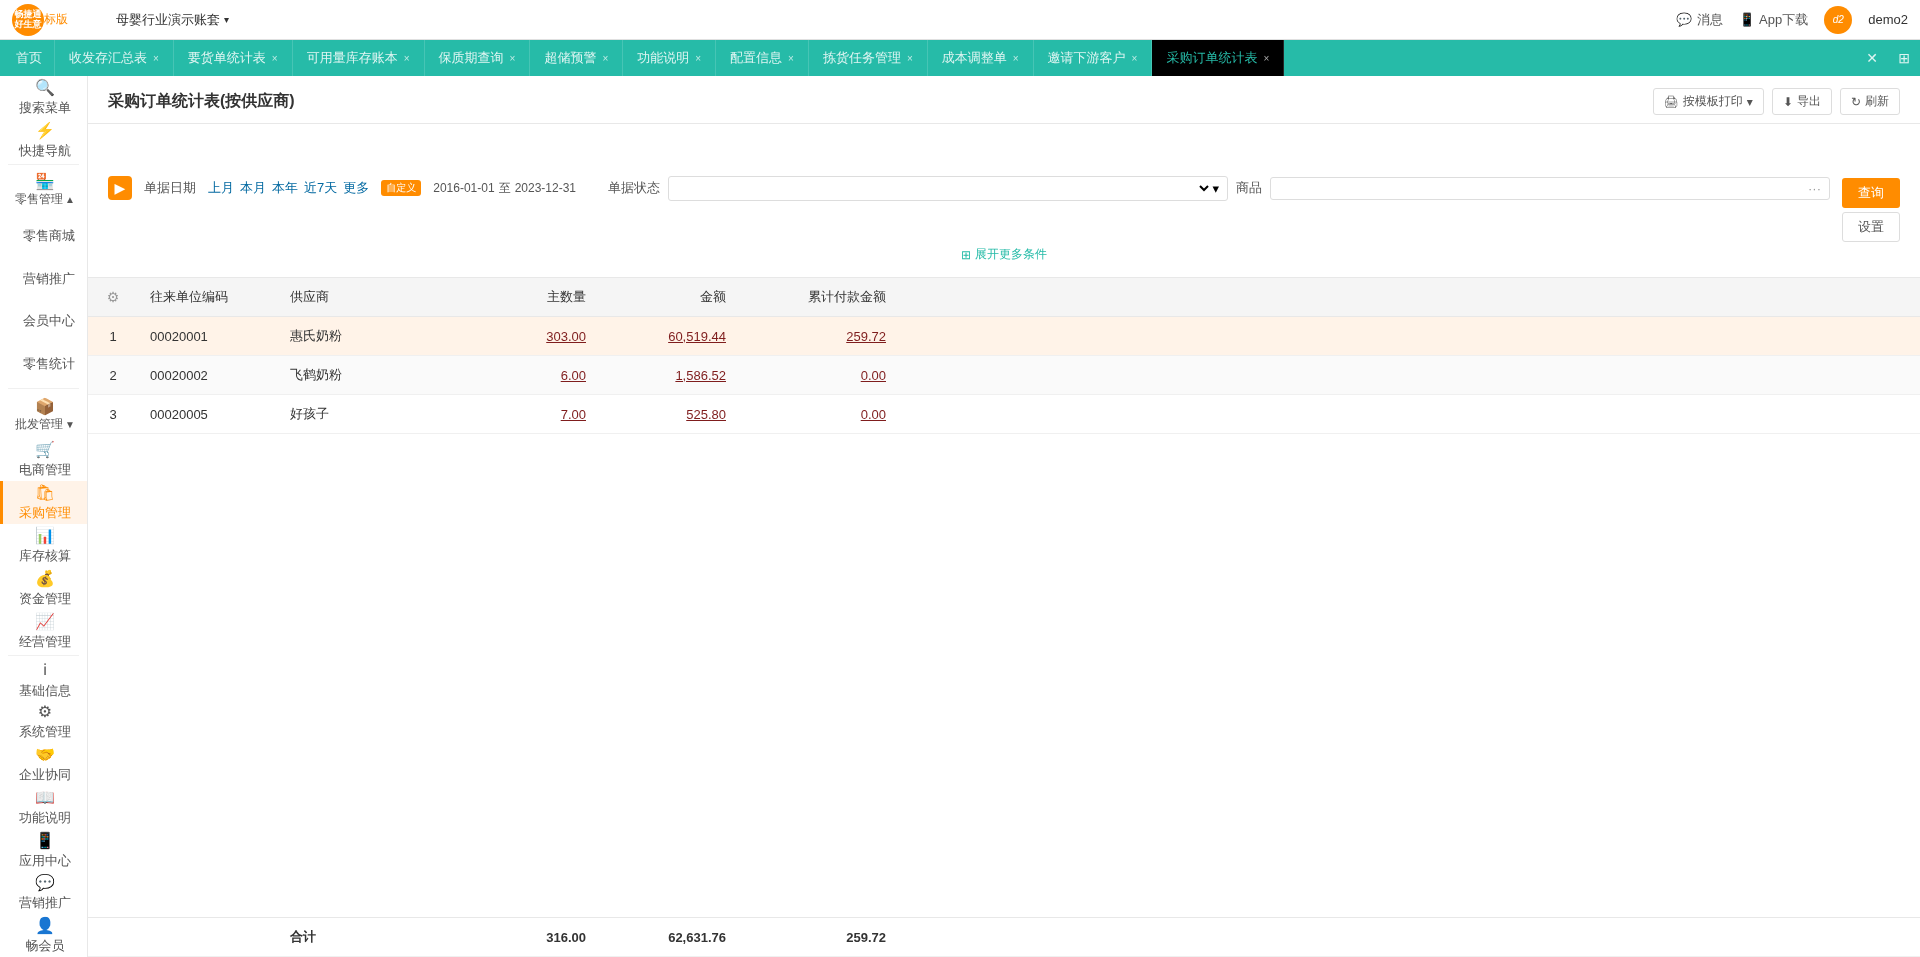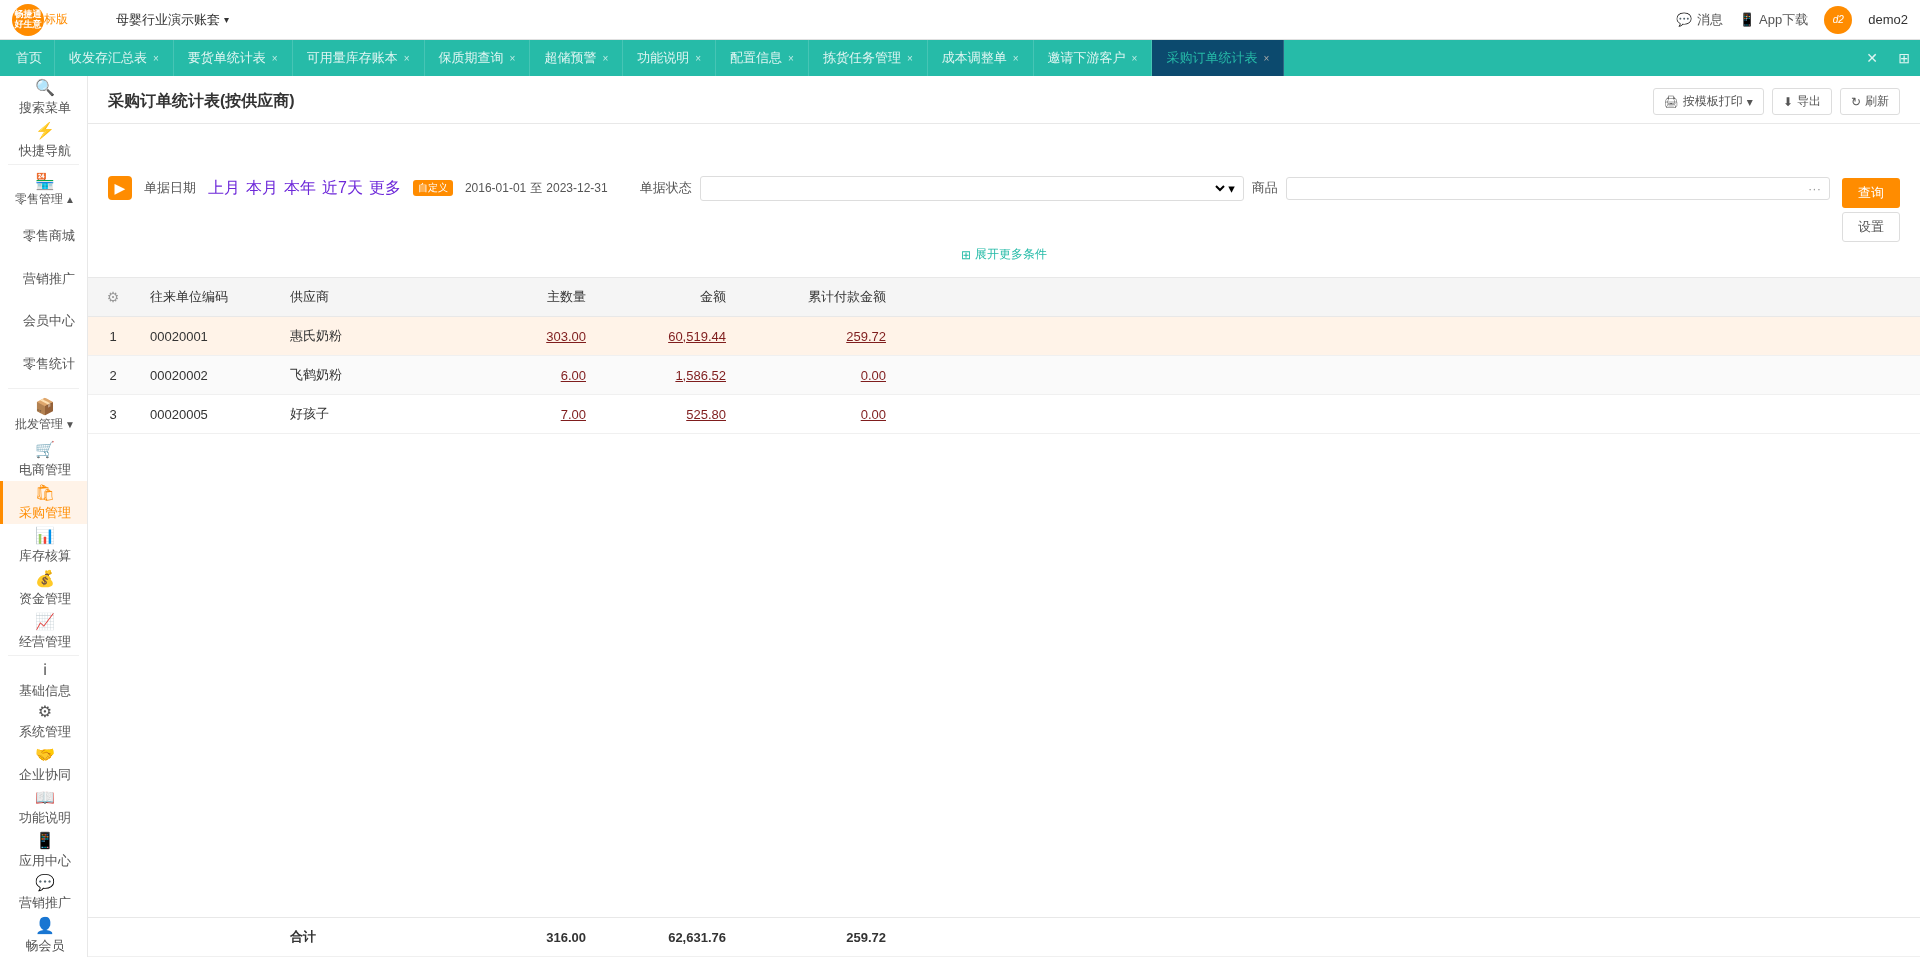--- a/index.html
+++ b/index.html
@@ -11,21 +11,21 @@
     .logo-icon { width: 32px; height: 32px; background: #ff8c00; border-radius: 50%; display: flex; align-items: center; justify-content: center; color: white; font-size: 10px; font-weight: bold; flex-shrink: 0; }
     .workspace-selector { display: flex; align-items: center; gap: 4px; color: #555; font-size: 13px; cursor: pointer; flex-shrink: 0; }
     .workspace-selector span { color: #333; }
     .top-bar-right { margin-left: auto; display: flex; align-items: center; gap: 16px; }
     .top-bar-btn { display: flex; align-items: center; gap: 4px; color: #555; cursor: pointer; font-size: 13px; }
     .avatar { width: 28px; height: 28px; border-radius: 50%; background: #ff8c00; display: flex; align-items: center; justify-content: center; color: white; font-size: 12px; font-style: italic; }
 
     
     .nav-tabs { height: 36px; background: #26bba8; display: flex; align-items: center; padding: 0 0 0 4px; flex-shrink: 0; overflow: hidden; }
     .nav-tab { height: 36px; padding: 0 14px; display: flex; align-items: center; color: rgba(255,255,255,0.85); font-size: 13px; cursor: pointer; white-space: nowrap; border-right: 1px solid rgba(255,255,255,0.15); flex-shrink: 0; position: relative; }
-    .nav-tab.active { background: #0c4a6e; color: #26bba8; font-weight: 500; }
+    .nav-tab.active { background: #000000; color: #26bba8; font-weight: 500; }
     .nav-tab .close-icon { margin-left: 6px; font-size: 10px; color: rgba(255,255,255,0.7); }
     .nav-tab.active .close-icon { color: #aaa; }
     .nav-tab-home { padding: 0 12px; }
     .nav-tabs-end { margin-left: auto; display: flex; align-items: center; gap: 0; flex-shrink: 0; }
     .nav-end-btn { width: 32px; height: 36px; display: flex; align-items: center; justify-content: center; color: rgba(255,255,255,0.85); cursor: pointer; font-size: 14px; }
 
     
     .main-layout { display: flex; flex: 1; overflow: hidden; }
 
     
@@ -49,21 +49,21 @@
     .page-header-actions { display: flex; align-items: center; gap: 8px; }
     .btn-print { display: flex; align-items: center; gap: 4px; padding: 4px 10px; border: 1px solid #ddd; border-radius: 3px; cursor: pointer; color: #555; font-size: 12px; background: #fff; }
     .btn-export { display: flex; align-items: center; gap: 4px; padding: 4px 10px; border: 1px solid #ddd; border-radius: 3px; cursor: pointer; color: #555; font-size: 12px; background: #fff; }
     .btn-refresh { display: flex; align-items: center; gap: 4px; padding: 4px 10px; border: 1px solid #ddd; border-radius: 3px; cursor: pointer; color: #555; font-size: 12px; background: #fff; }
 
     
     .filter-area { background: #fff; padding: 10px 20px; border-bottom: 1px solid #e8e8e8; flex-shrink: 0; }
     .filter-row { display: flex; align-items: center; gap: 12px; flex-wrap: wrap; }
     .filter-label { color: #555; font-size: 13px; white-space: nowrap; }
     .date-shortcuts { display: flex; align-items: center; gap: 6px; }
-    .date-shortcut { color: #6d28d9; cursor: pointer; font-size: 16px; }
+    .date-shortcut { color: #0369a1; cursor: pointer; font-size: 13px; }
     .date-range { display: flex; align-items: center; gap: 4px; font-size: 12px; color: #555; }
     .custom-badge { background: #ff8c00; color: #fff; font-size: 10px; padding: 1px 5px; border-radius: 3px; }
     .filter-input-wrap { flex: 1; display: flex; align-items: center; border: 1px solid #ddd; border-radius: 3px; padding: 3px 8px; background: #fff; min-width: 0; }
     .filter-input-wrap input { border: none; outline: none; font-size: 13px; flex: 1; min-width: 0; }
     .filter-select-wrap { flex: 1; display: flex; align-items: center; border: 1px solid #ddd; border-radius: 3px; padding: 3px 8px; background: #fff; min-width: 0; }
     .filter-select-wrap select { border: none; outline: none; font-size: 13px; flex: 1; background: transparent; min-width: 0; }
     .btn-query { background: #ff8c00; color: #fff; border: none; border-radius: 3px; padding: 6px 16px; cursor: pointer; font-size: 13px; margin-top: 44px; }
     .btn-settings { background: #fff; color: #555; border: 1px solid #ddd; border-radius: 3px; padding: 5px 12px; cursor: pointer; font-size: 13px; }
     .expand-more { display: flex; align-items: center; justify-content: center; gap: 4px; color: #26bba8; font-size: 12px; cursor: pointer; padding: 4px 0; }
     .filter-toggle-btn { width: 24px; height: 24px; background: #ff8c00; border-radius: 4px; display: flex; align-items: center; justify-content: center; color: #fff; cursor: pointer; font-size: 14px; flex-shrink: 0; }

